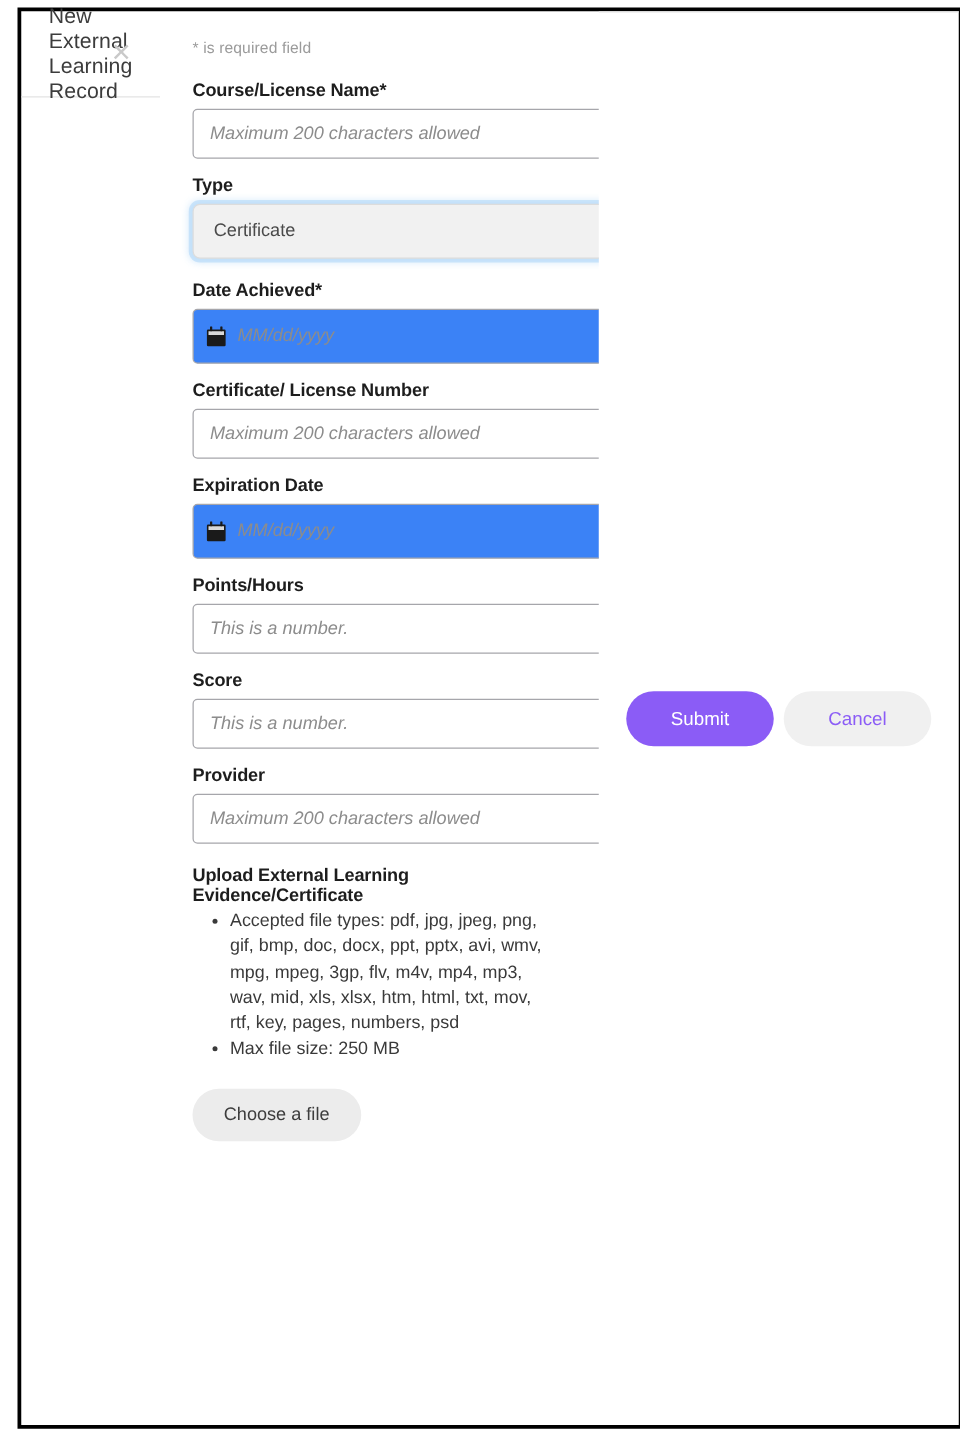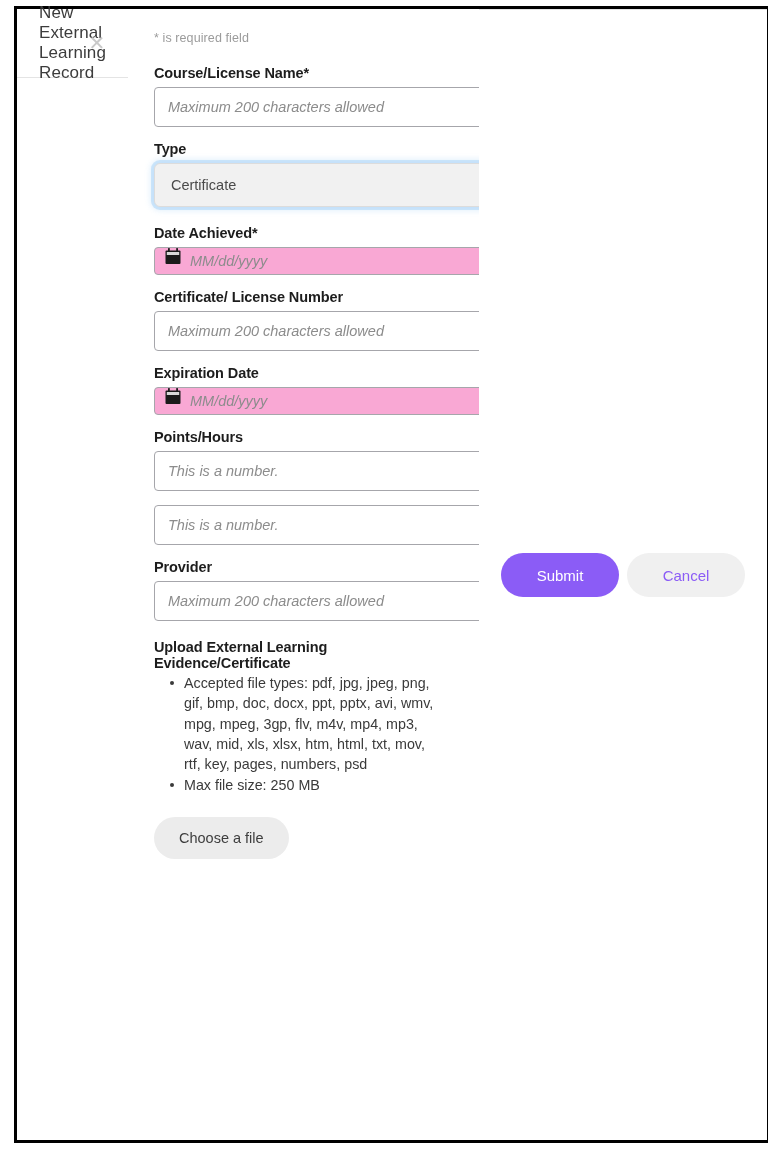--- a/index.html
+++ b/index.html
@@ -134,26 +134,26 @@
     height: 20px;
     display: flex;
     align-items: center;
     justify-content: center;
   }
 
   
   .date-input-wrap {
     position: relative;
     width: 381px;
-    height: 28px;
+    height: 44px;
     border: 1px solid #a6a6ab;
     border-radius: 4px;
-    background: #f9a8d4;
-    display: flex;
-    align-items: flex-start;
+    background: #3b82f6;
+    display: flex;
+    align-items: center;
     padding: 0 10px;
   }
   .calendar-icon {
     flex: 0 0 auto;
     width: 16px;
     height: 17px;
     margin-right: 9px;
     display: block;
   }
   .date-input {
@@ -318,20 +318,21 @@
         <input class="date-input" type="text" placeholder="MM/dd/yyyy" style="">
       </div>
     </div>
 
     <div class="field-block">
       <label class="field-label">Points/Hours</label>
       <input class="text-input" type="text" placeholder="This is a number." style="">
     </div>
 
     <div class="field-block">
+      <label class="field-label">Score</label>
       <input class="text-input" type="text" placeholder="This is a number." style="">
     </div>
 
     <div class="field-block">
       <label class="field-label">Provider</label>
       <input class="text-input" type="text" placeholder="Maximum 200 characters allowed" style="">
     </div>
 
     <div class="upload-section">
       <div class="upload-heading">Upload External Learning Evidence/Certificate</div>

